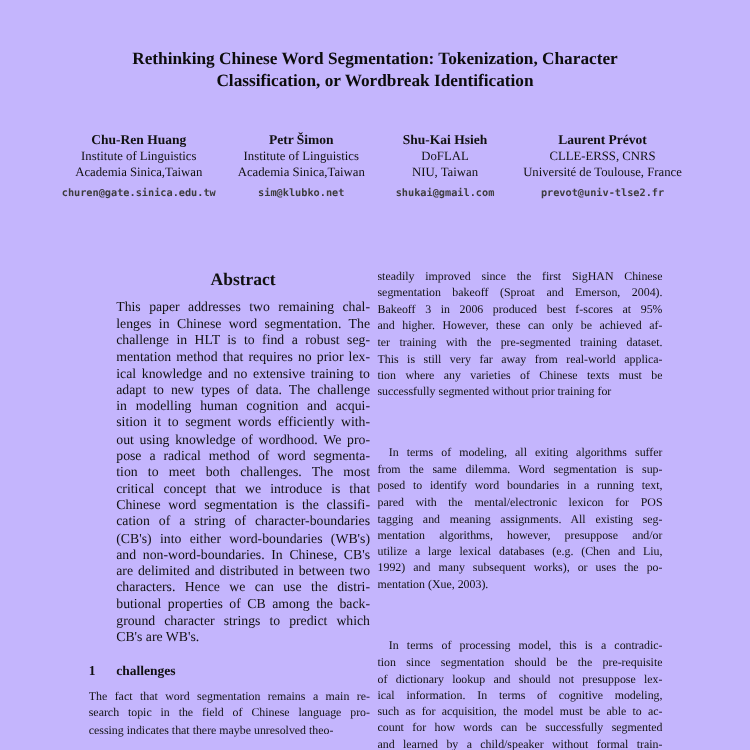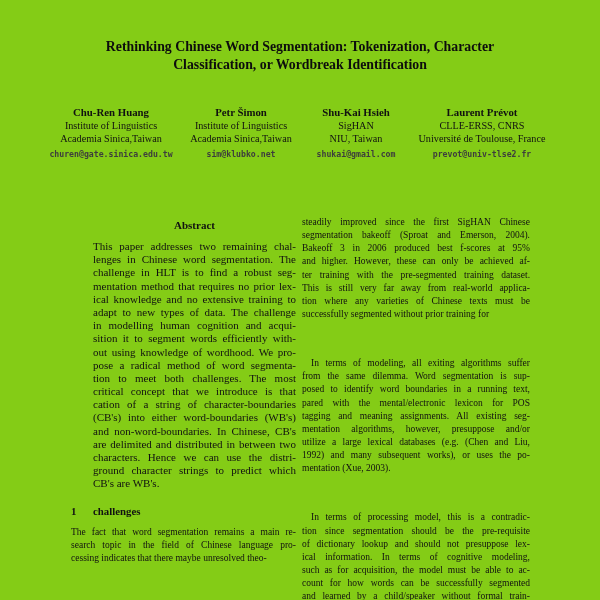--- a/index.html
+++ b/index.html
@@ -1,17 +1,17 @@
 <!DOCTYPE html>
 <html><head>
 <meta charset="utf-8">
 <style>
   html,body { margin:0; padding:0; background:#ffffff; }
   #page {
-    position:relative; width:600px; height:600px; background:#84cc16;
+    position:relative; width:600px; height:600px; background:#c4b5fd;
     font-family:"Liberation Serif","DejaVu Serif",serif; color:#111;
     overflow:hidden;
   }
   
   #title {
     position:absolute; top:38px; left:0; width:600px; text-align:center;
     font-weight:bold; font-size:13.8px; line-height:17.5px; color:#0d0d0d;
   }
   
   #authors {
@@ -35,21 +35,21 @@
   #right-col { position:absolute; left:302px; top:0; width:228px; height:386px; overflow:hidden; }
 
   .tline {
     text-align:justify; text-align-last:justify;
     overflow:hidden; white-space:nowrap;
   }
   .lines .tline:last-child { text-align-last:left; }
 
   #abstract-heading {
     margin-top:4px; margin-left:22px; width:203px; text-align:center;
-    font-weight:bold; font-size:11px; line-height:14px;
+    font-weight:bold; font-size:14px; line-height:14px;
   }
   #abstract-body {
     margin-top:8px; margin-left:22px; width:203px;
     font-size:11px;
   }
   #abstract-body .tline { height:13.2px; line-height:13.2px; }
 
   #section1-heading {
     margin-top:13px; display:grid; grid-template-columns:22px 1fr;
     font-weight:bold; font-size:10.8px;
@@ -84,21 +84,21 @@
       <div class="email">churen@gate.sinica.edu.tw</div>
     </div>
     <div class="author a2">
       <div class="name">Petr Šimon</div>
       <div class="affil">Institute of Linguistics</div>
       <div class="affil">Academia Sinica,Taiwan</div>
       <div class="email">sim@klubko.net</div>
     </div>
     <div class="author a3">
       <div class="name">Shu-Kai Hsieh</div>
-      <div class="affil">SigHAN</div>
+      <div class="affil">DoFLAL</div>
       <div class="affil">NIU, Taiwan</div>
       <div class="email">shukai@gmail.com</div>
     </div>
     <div class="author a4">
       <div class="name">Laurent Prévot</div>
       <div class="affil">CLLE-ERSS, CNRS</div>
       <div class="affil">Université de Toulouse, France</div>
       <div class="email">prevot@univ-tlse2.fr</div>
     </div>
   </div>
@@ -113,25 +113,27 @@
           <div class="tline">challenge in HLT is to find a robust seg-</div>
           <div class="tline">mentation method that requires no prior lex-</div>
           <div class="tline">ical knowledge and no extensive training to</div>
           <div class="tline">adapt to new types of data. The challenge</div>
           <div class="tline">in modelling human cognition and acqui-</div>
           <div class="tline">sition it to segment words efficiently with-</div>
           <div class="tline">out using knowledge of wordhood. We pro-</div>
           <div class="tline">pose a radical method of word segmenta-</div>
           <div class="tline">tion to meet both challenges. The most</div>
           <div class="tline">critical concept that we introduce is that</div>
+          <div class="tline">Chinese word segmentation is the classifi-</div>
           <div class="tline">cation of a string of character-boundaries</div>
           <div class="tline">(CB's) into either word-boundaries (WB's)</div>
           <div class="tline">and non-word-boundaries. In Chinese, CB's</div>
           <div class="tline">are delimited and distributed in between two</div>
           <div class="tline">characters. Hence we can use the distri-</div>
+          <div class="tline">butional properties of CB among the back-</div>
           <div class="tline">ground character strings to predict which</div>
           <div class="tline">CB's are WB's.</div>
         </div>
       <div id="section1-heading">
         <div id="section1-num">1</div>
         <div class="sec-lines lines">
             <div class="tline">challenges</div>
           </div>
       </div>
       <div id="intro-para" class="lines">

